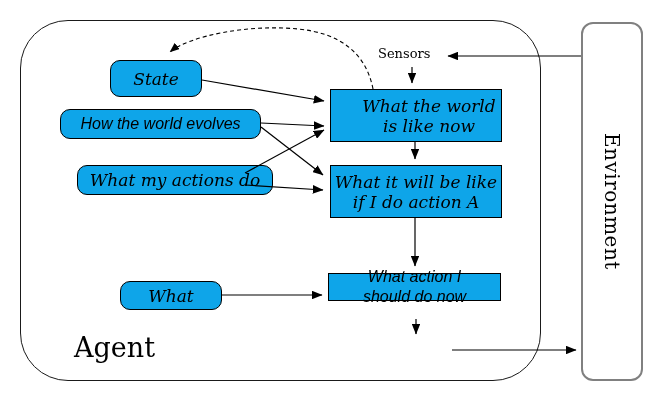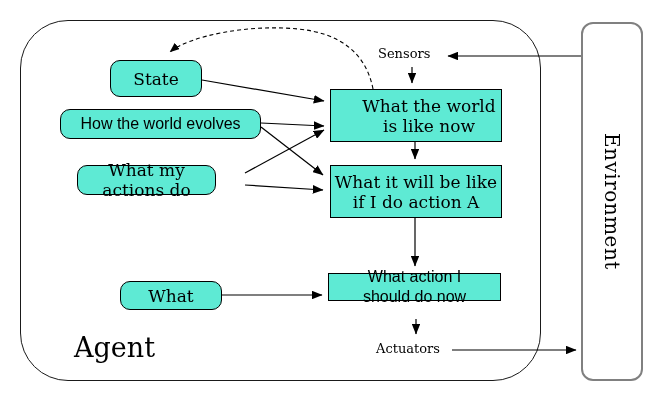--- a/index.html
+++ b/index.html
@@ -37,31 +37,32 @@
     font-size: 20px;
     letter-spacing: 0.5px;
     font-family: "DejaVu Serif", serif;
   }
   .node {
     position: absolute;
     display: flex;
     align-items: center;
     justify-content: center;
     text-align: center;
-    background: #5eead4;
+    background: #0ea5e9;
     border: 1.2px solid #000;
     white-space: pre-line;
     line-height: 20px;
+    font-style: italic;
   }
   .pill { border-radius: 10px; }
   .serif { font-family: "DejaVu Serif", serif; font-size: 17px; }
   .sans  { font-family: "Liberation Sans", sans-serif; font-size: 16px; }
   .n-state      { left: 110px; top: 60px;  width: 92px;  height: 37px; }
   .n-how        { left: 60px;  top: 109px; width: 201px; height: 30px; align-items: center; }
-  .n-actions    { left: 77px;  top: 165px; width: 139px; height: 30px; }
+  .n-actions    { left: 77px;  top: 165px; width: 196px; height: 30px; }
   .n-goals      { left: 120px; top: 281px; width: 102px; height: 29px; }
   .n-world      { left: 330px; top: 89px;  width: 172px; height: 53px; padding-left: 26px; }
   .n-pred       { left: 330px; top: 165px; width: 172px; height: 53px; justify-content: center; }
   .n-action     { left: 328px; top: 273px; width: 173px; height: 28px; }
   .floating-label {
     position: absolute;
     background: transparent;
     font-family: "DejaVu Serif", serif;
     font-size: 13px;
   }
@@ -113,21 +114,20 @@
     <span>What it will be like
 if I do action A</span>
   </div>
 
   <div class="node sans n-action">
     <span>What action I
 should do now</span>
   </div>
 
   <div class="floating-label lbl-sensors">Sensors</div>
-  <div class="floating-label lbl-actuators">Actuators</div>
   <div class="floating-label lbl-agent">Agent</div>
 
   <svg class="wires" viewBox="0 0 663 402" xmlns="http://www.w3.org/2000/svg">
     <defs>
       <marker id="arw" viewBox="0 0 10 8" markerWidth="9" markerHeight="7.2" refX="9.5" refY="4" orient="auto">
         <path d="M0,0 L10,4 L0,8 Z" style="fill:#000;stroke:none"></path>
       </marker>
     </defs>
     <path d="M202,80 L324,101" marker-end="url(#arw)"></path>
     <path d="M261,123 L324,126" marker-end="url(#arw)"></path>

